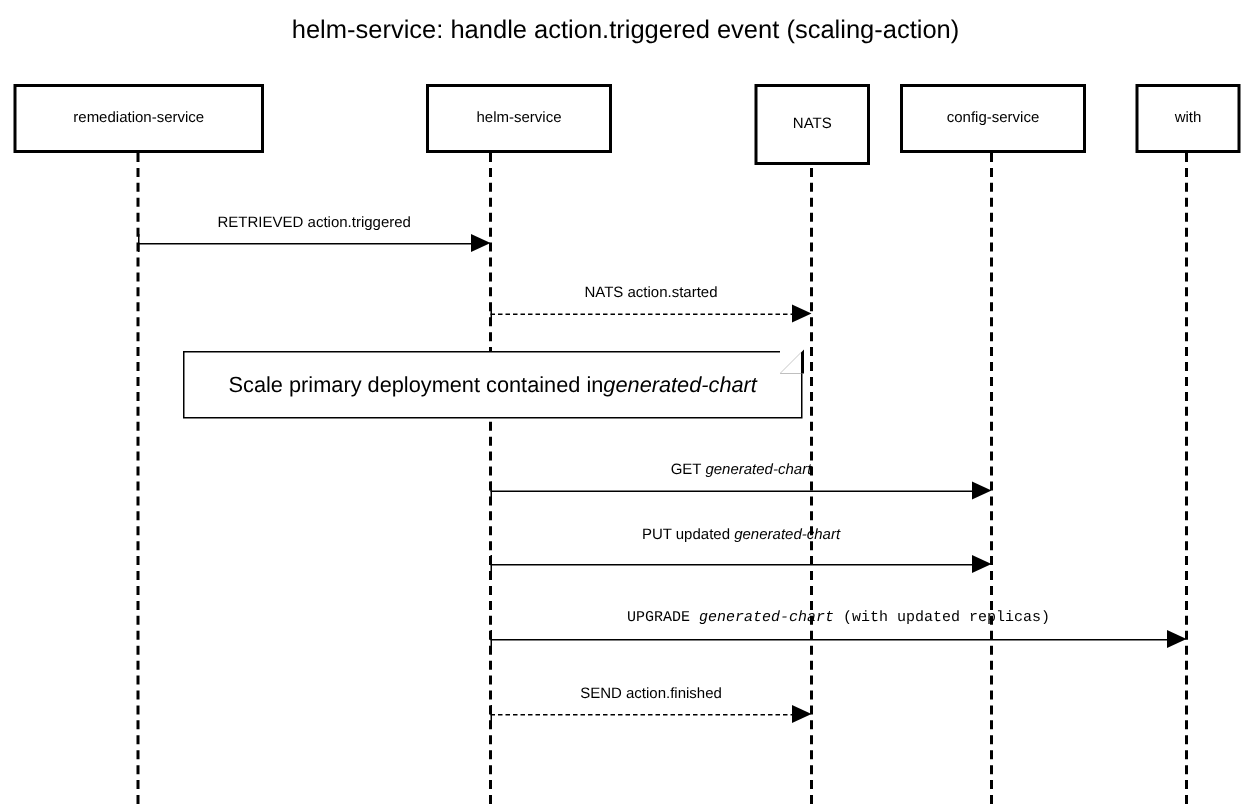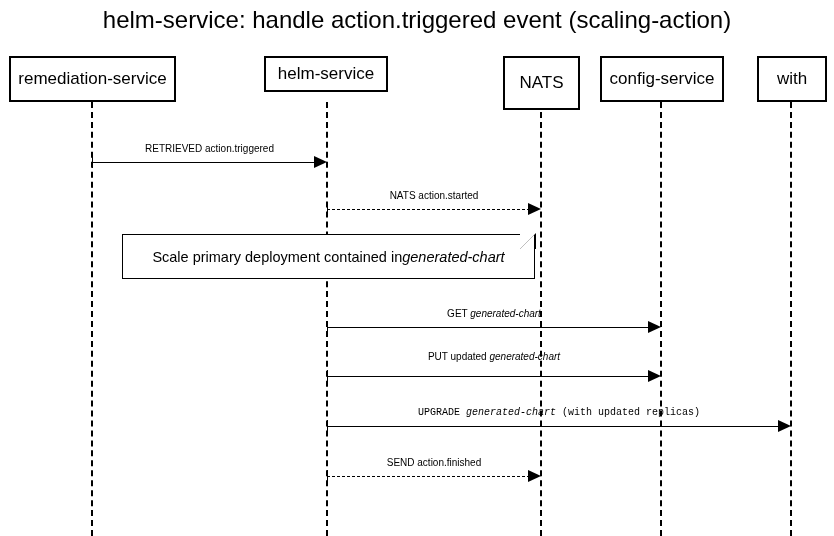--- a/index.html
+++ b/index.html
@@ -17,41 +17,41 @@
     height: 536px;
     overflow: hidden;
     background: #ffffff;
   }
   #diagram-title {
     position: absolute;
     left: 0;
     top: 8px;
     width: 834px;
     text-align: center;
-    font-size: 24px;
+    font-size: 17px;
     line-height: 24px;
     color: #000000;
     white-space: nowrap;
   }
   .lifeline {
     position: absolute;
     width: 0;
     border-left: 2px dashed #000000;
   }
   .participant-box {
     position: absolute;
     box-sizing: border-box;
     border: 2.5px solid #000000;
     background: #ffffff;
     display: flex;
     align-items: center;
     justify-content: center;
   }
   .participant-label {
-    font-size: 17px;
+    font-size: 10px;
     line-height: 16px;
     color: #000000;
     white-space: nowrap;
   }
   .message {
     position: absolute;
   }
   .msg-label {
     position: absolute;
     font-size: 10px;
@@ -147,21 +147,21 @@
       <div class="lifeline" style="left: 91px; top: 102px; height: 434px;"></div>
       <div class="lifeline" style="left: 326px; top: 102px; height: 434px;"></div>
       <div class="lifeline" style="left: 540px; top: 102px; height: 434px;"></div>
       <div class="lifeline" style="left: 660px; top: 102px; height: 434px;"></div>
       <div class="lifeline" style="left: 790px; top: 102px; height: 434px;"></div>
     </div>
   <div id="participants-layer">
       <div class="participant-box" style="left: 9px; top: 56px; width: 167px; height: 46px;">
         <span class="participant-label">remediation-service</span>
       </div>
-      <div class="participant-box" style="left: 264px; top: 56px; width: 124px; height: 36px;">
+      <div class="participant-box" style="left: 284px; top: 56px; width: 124px; height: 46px;">
         <span class="participant-label">helm-service</span>
       </div>
       <div class="participant-box" style="left: 503px; top: 56px; width: 77px; height: 54px;">
         <span class="participant-label">NATS</span>
       </div>
       <div class="participant-box" style="left: 600px; top: 56px; width: 124px; height: 46px;">
         <span class="participant-label">config-service</span>
       </div>
       <div class="participant-box" style="left: 757px; top: 56px; width: 70px; height: 46px;">
         <span class="participant-label">with</span>

